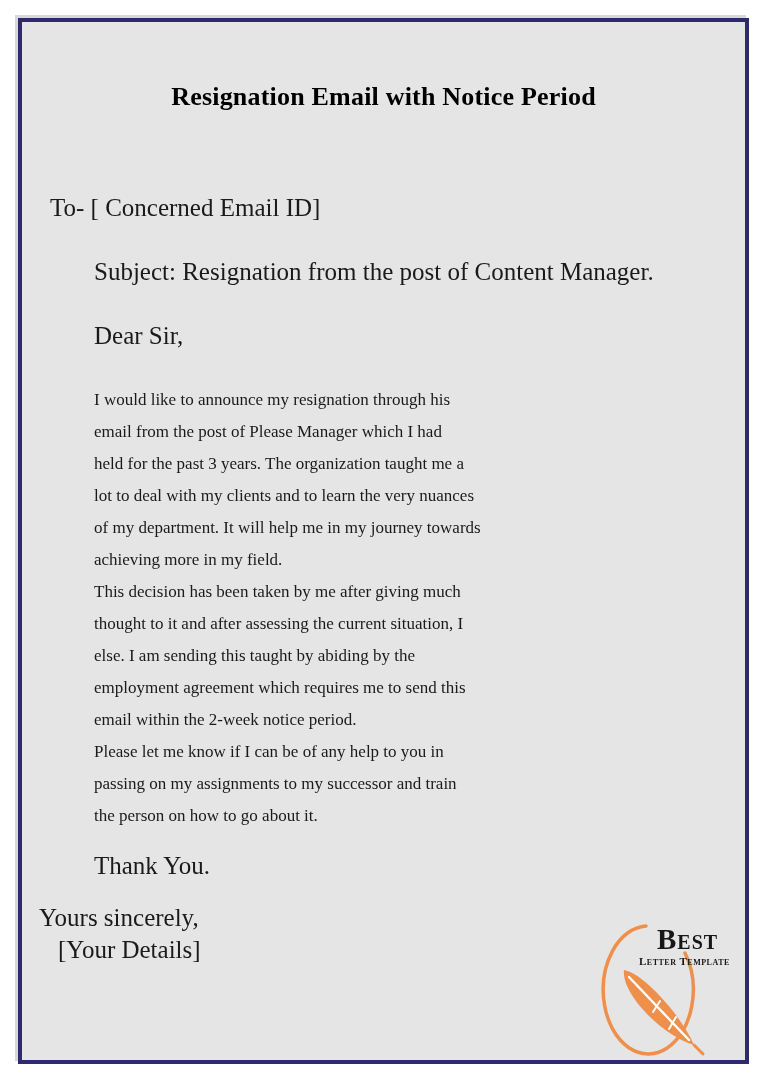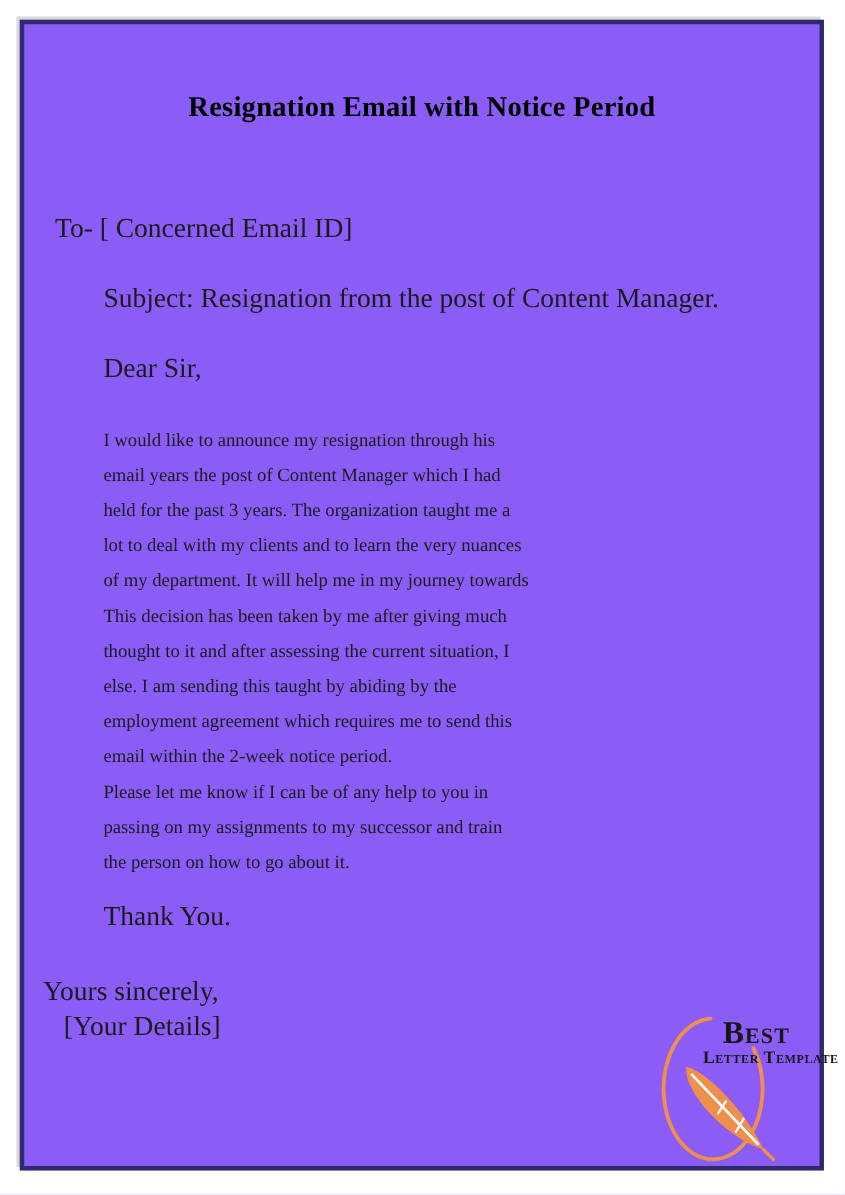--- a/index.html
+++ b/index.html
@@ -15,21 +15,21 @@
     color: #1a1a1a;
     overflow: hidden;
   }
   .frame {
     position: absolute;
     left: 18px;
     top: 18px;
     right: 19px;
     bottom: 22px;
     border: 4px solid #2e2a6e;
-    background: #8b5cf6;
+    background: #e5e5e5;
     box-shadow: -3px -3px 0 #d8d8d8;
   }
   .title {
     margin: 58px 0 0 0;
     text-align: center;
     font-size: 26px;
     line-height: 34px;
     font-weight: bold;
     color: #000000;
     letter-spacing: 0.2px;
@@ -40,21 +40,21 @@
     font-size: 25px;
     line-height: 32px;
     white-space: nowrap;
   }
   .to-line        { margin-top: 78px; padding-left: 28px; }
   .subject-line   { margin-top: 32px; }
   .salutation     { margin-top: 32px; }
   .paragraph      { margin-top: 32px; }
   .body-line      { font-size: 17px; line-height: 32px; white-space: nowrap; }
   .thanks-line    { margin-top: 18px; }
-  .closing-line   { margin-top: 36px; padding-left: 17px; }
+  .closing-line   { margin-top: 20px; padding-left: 17px; }
   .signature-line { margin-top: 0; padding-left: 36px; }
 
   .logo {
     position: absolute;
     right: 4px;
     bottom: 2px;
     width: 150px;
     height: 145px;
   }
   .logo svg {
@@ -75,21 +75,21 @@
     color: #171717;
     white-space: nowrap;
   }
   .logo-sub {
     position: absolute;
     left: 48px;
     top: 42px;
     font-family: "Liberation Serif", "DejaVu Serif", serif;
     font-weight: bold;
     font-variant: small-caps;
-    font-size: 16px;
+    font-size: 11px;
     line-height: 13px;
     letter-spacing: 0.5px;
     color: #171717;
     white-space: nowrap;
   }
 </style>
 </head>
 <body>
 
 <div class="frame">
@@ -97,24 +97,25 @@
   <h1 class="title">Resignation Email with Notice Period</h1>
 
   <p class="block to-line">To- [ Concerned Email ID]</p>
 
   <p class="block subject-line">Subject: Resignation from the post of Content Manager.</p>
 
   <p class="block salutation">Dear Sir,</p>
 
   <div class="block paragraph">
       <div class="body-line">I would like to announce my resignation through his</div>
-      <div class="body-line">email years the post of Content Manager which I had</div>
+      <div class="body-line">email from the post of Please Manager which I had</div>
       <div class="body-line">held for the past 3 years. The organization taught me a</div>
       <div class="body-line">lot to deal with my clients and to learn the very nuances</div>
       <div class="body-line">of my department. It will help me in my journey towards</div>
+      <div class="body-line">achieving more in my field.</div>
       <div class="body-line">This decision has been taken by me after giving much</div>
       <div class="body-line">thought to it and after assessing the current situation, I</div>
       <div class="body-line">else. I am sending this taught by abiding by the</div>
       <div class="body-line">employment agreement which requires me to send this</div>
       <div class="body-line">email within the 2-week notice period.</div>
       <div class="body-line">Please let me know if I can be of any help to you in</div>
       <div class="body-line">passing on my assignments to my successor and train</div>
       <div class="body-line">the person on how to go about it.</div>
     </div>
 

